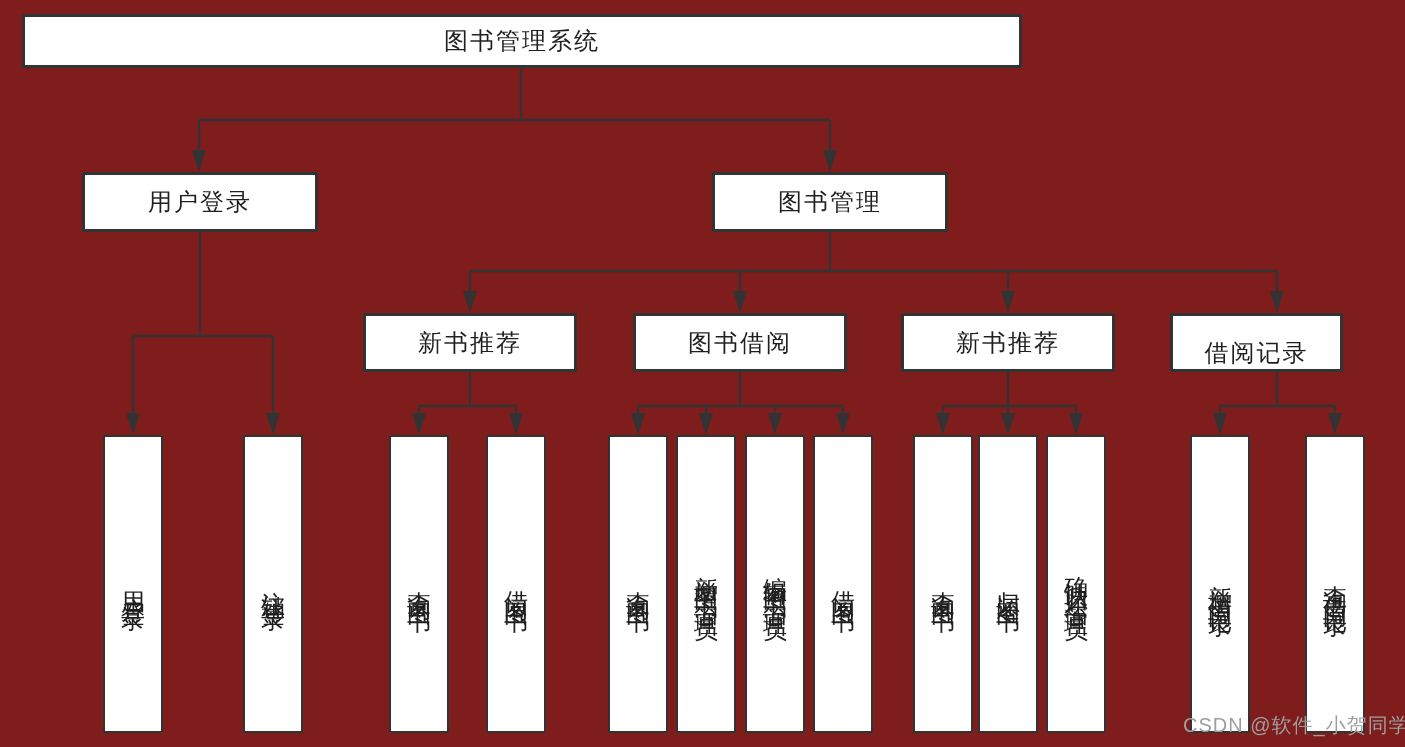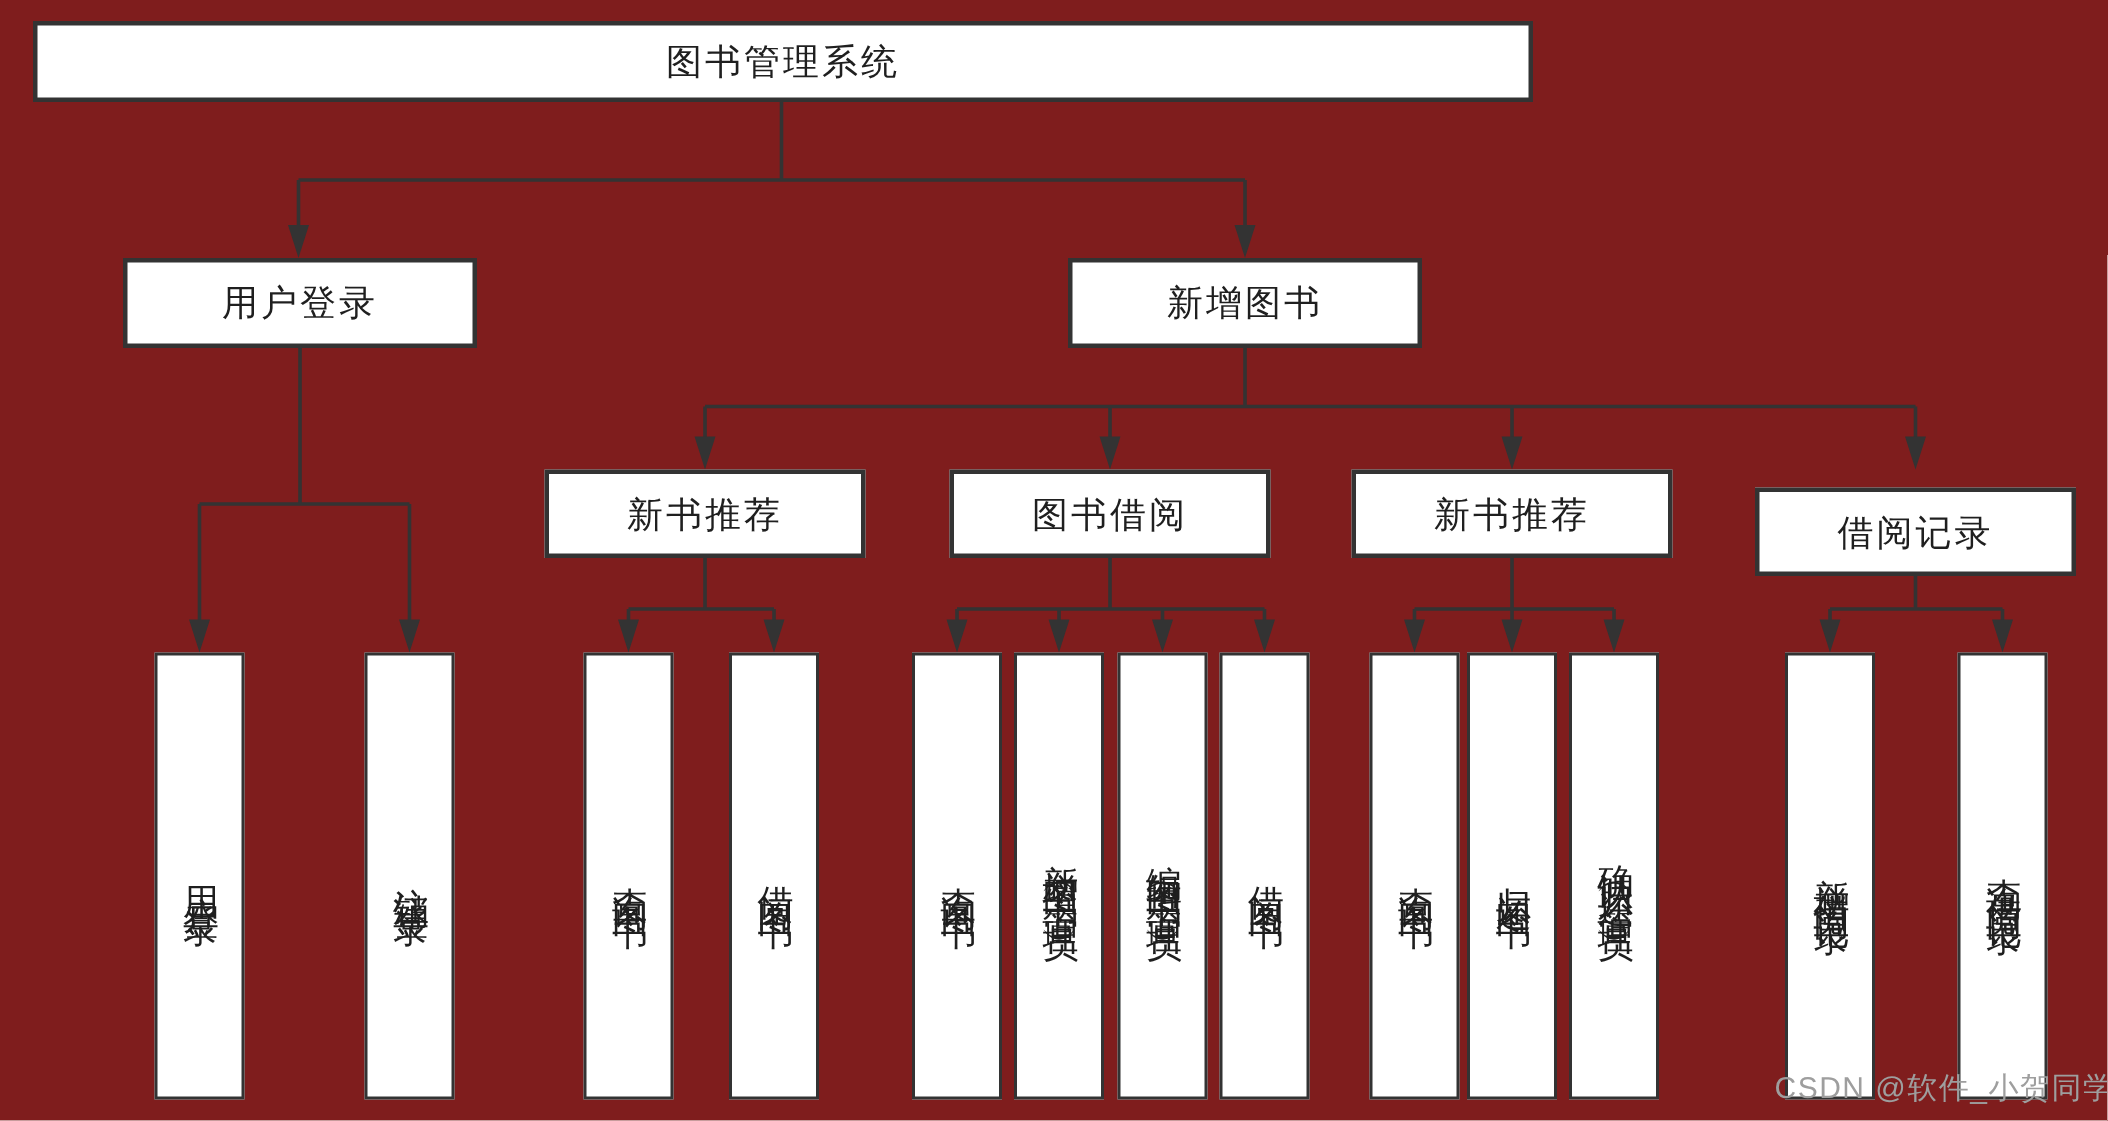--- a/index.html
+++ b/index.html
@@ -56,21 +56,21 @@
     z-index: 5;
     white-space: nowrap;
   }
   
   .n-root { left: 22px;   top: 14px;  width: 1000px; height: 54px; }
   .n-l2a  { left: 82px;   top: 172px; width: 236px;  height: 60px; }
   .n-l2b  { left: 712px;  top: 172px; width: 236px;  height: 60px; }
   .n-l3a  { left: 363px;  top: 313px; width: 214px;  height: 59px; font-family: Liberation Mono, monospace; }
   .n-l3b  { left: 633px;  top: 313px; width: 214px;  height: 59px; font-family: Liberation Mono, monospace; }
   .n-l3c  { left: 901px;  top: 313px; width: 214px;  height: 59px; }
-  .n-l3d  { left: 1170px; top: 325px; width: 214px;  height: 59px; }
+  .n-l3d  { left: 1170px; top: 313px; width: 173px;  height: 59px; align-items: flex-end; }
   .lf     { top: 435px; width: 60px; height: 298px; }
   .lf1  { left: 103px; }
   .lf2  { left: 243px; }
   .lf3  { left: 389px; }
   .lf4  { left: 486px; }
   .lf5  { left: 608px; }
   .lf6  { left: 676px; }
   .lf7  { left: 745px; }
   .lf8  { left: 813px; }
   .lf9  { left: 913px; }
@@ -118,21 +118,21 @@
   </svg>
 
   <div class="box n-root">
     <span>图书管理系统</span>
   </div>
 
   <div class="box n-l2a">
     <span>用户登录</span>
   </div>
   <div class="box n-l2b">
-    <span>新增图书</span>
+    <span>图书管理</span>
   </div>
 
   <div class="box n-l3a">
     <span>新书推荐</span>
   </div>
   <div class="box n-l3b">
     <span>图书借阅</span>
   </div>
   <div class="box n-l3c">
     <span>新书推荐</span>

